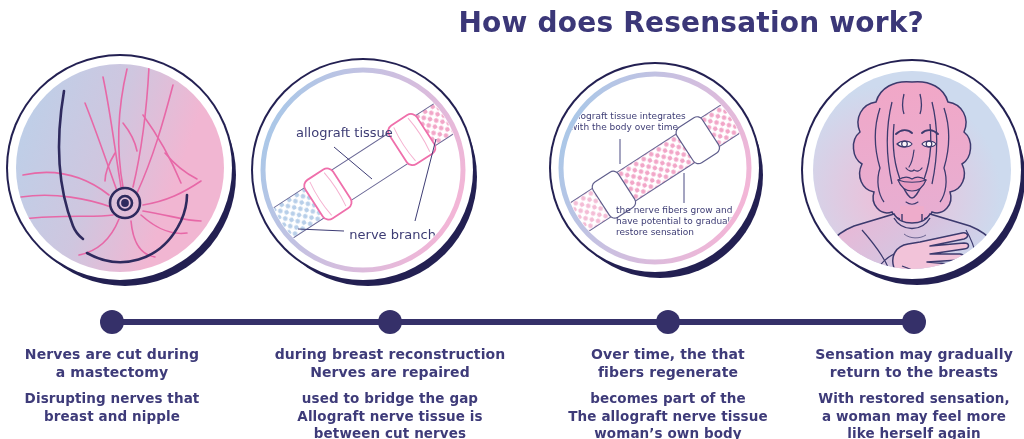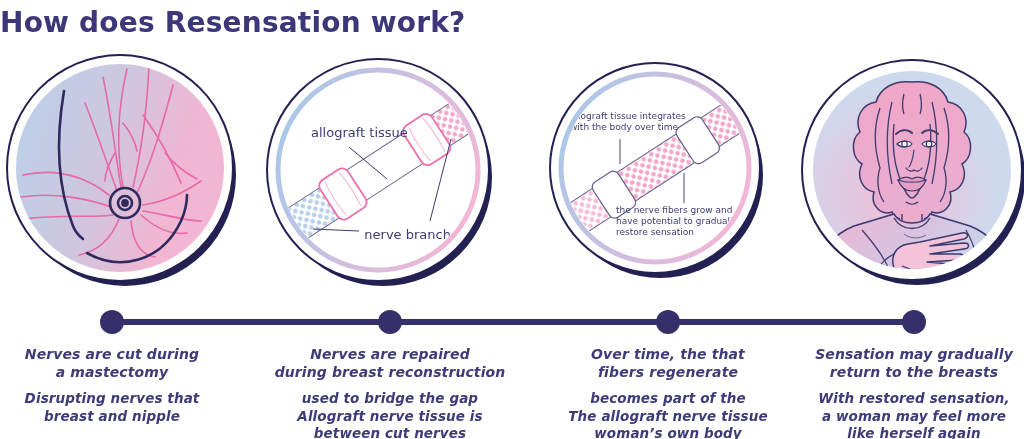--- a/index.html
+++ b/index.html
@@ -2,38 +2,38 @@
 <html><head>
 <meta charset="utf-8">
 <style>
   html,body{margin:0;padding:0;}
   body{
     width:1024px;height:439px;position:relative;overflow:hidden;
     background:#ffffff;
     font-family:"DejaVu Sans","Liberation Sans",sans-serif;
   }
   .title{
-    position:absolute;left:0;top:6px;width:924px;text-align:left;
+    position:absolute;left:0;top:6px;width:924px;text-align:right;
     font-size:28px;font-weight:700;color:#3b3778;letter-spacing:.2px;
   }
   .circle{
     position:absolute;border-radius:50%;background:#ffffff;
     box-shadow:0 0 0 2px #232052, 5px 7px 0 -1px #232052;
   }
   .circle svg{position:absolute;left:7px;top:7px;}
   #c1{left:8px;top:56px;width:224px;height:224px;}
-  #c2{left:268px;top:60px;width:220px;height:220px;}
+  #c2{left:253px;top:60px;width:220px;height:220px;}
   #c3{left:551px;top:64px;width:208px;height:208px;}
   #c4{left:803px;top:61px;width:218px;height:218px;}
   .tl-line{position:absolute;left:112px;top:319px;width:802px;height:6px;background:#353069;border-radius:3px;}
   .tl-dot{position:absolute;top:310px;width:24px;height:24px;border-radius:50%;background:#353069;}
   .step-text{position:absolute;top:346px;text-align:center;color:#3e3b79;}
   .step-text .heading{font-size:14px;line-height:1.26;font-weight:700;letter-spacing:.1px;}
   .step-text .body{margin-top:9px;font-size:13.5px;line-height:1.3;font-weight:600;letter-spacing:.1px;}
-  .step-text span{display:block;font-style:italic;}
+  .step-text span{display:block;}
   #t1{left:10px;width:204px;}
   #t2{left:266px;width:248px;}
   #t3{left:556px;width:224px;}
   #t4{left:796px;width:236px;}
   svg text{font-family:"DejaVu Sans","Liberation Sans",sans-serif;fill:#3d3c74;}
 </style>
 </head>
 <body>
 
 <div class="title">How does Resensation work?</div>
@@ -238,22 +238,22 @@
     <span>a mastectomy</span>
   </div>
   <div class="body">
     <span>Disrupting nerves that</span>
     <span>breast and nipple</span>
   </div>
 </div>
 
 <div class="step-text" id="t2">
   <div class="heading">
+    <span>during breast reconstruction</span>
     <span>Nerves are repaired</span>
-    <span>during breast reconstruction</span>
   </div>
   <div class="body">
     <span>used to bridge the gap</span>
     <span>Allograft nerve tissue is</span>
     <span>between cut nerves</span>
   </div>
 </div>
 
 <div class="step-text" id="t3">
   <div class="heading">

